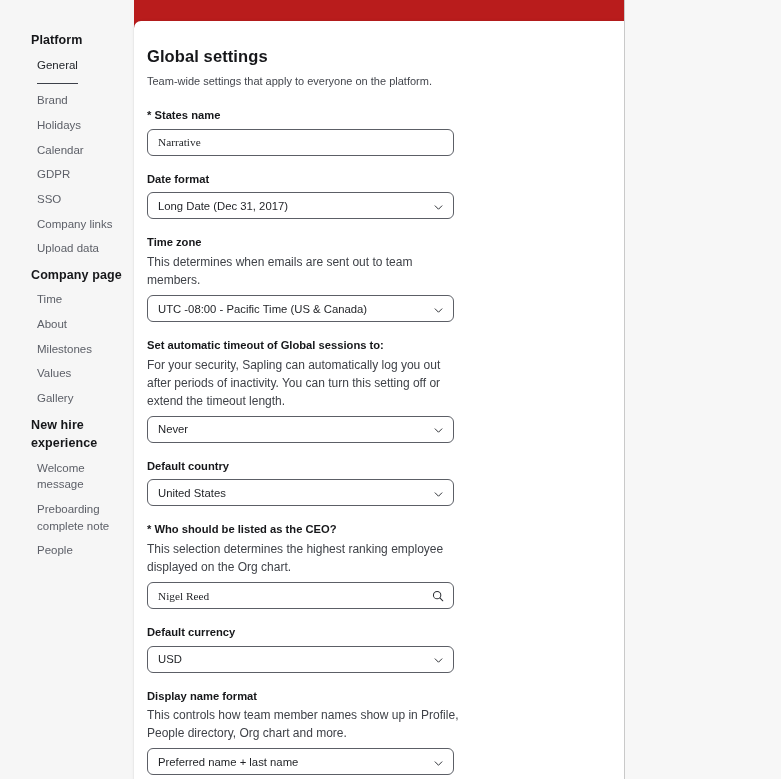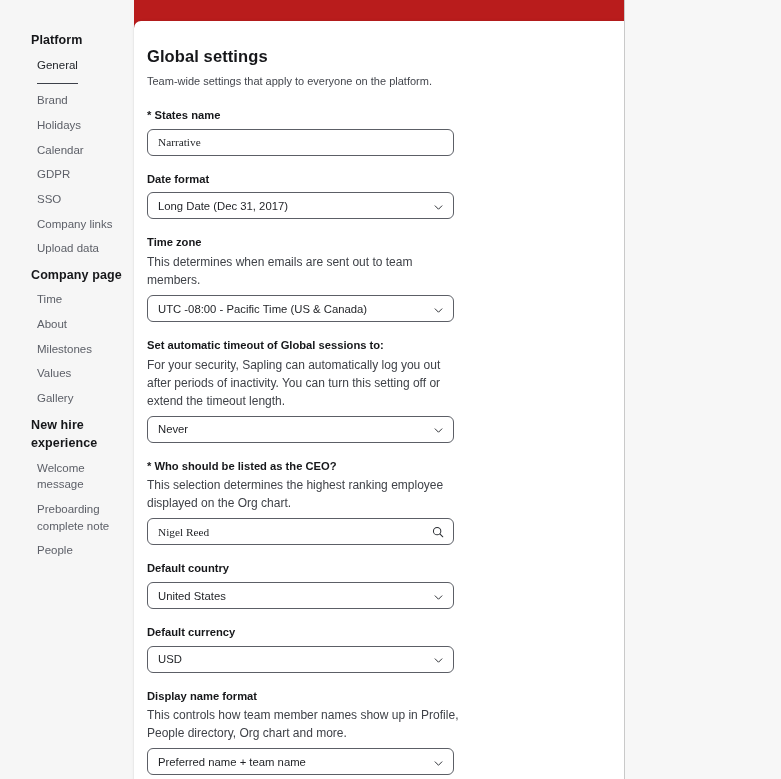--- a/index.html
+++ b/index.html
@@ -211,56 +211,56 @@
         <div class="field-help">For your security, Sapling can automatically log you out after periods of inactivity. You can turn this setting off or extend the timeout length.</div>
         <div class="control">
           <span class="control-value">Never</span>
           <svg class="chevron" viewBox="0 0 12 12">
             <path d="M1.5 3.8 L6 8.3 L10.5 3.8" fill="none" stroke="#2b2e33" stroke-width="1.3" stroke-linecap="round" stroke-linejoin="round"></path>
           </svg>
         </div>
       </div>
 
       <div class="field">
+        <div class="field-label">Default country</div>
+        <div class="control">
+          <span class="control-value">United States</span>
+          <svg class="chevron" viewBox="0 0 12 12">
+            <path d="M1.5 3.8 L6 8.3 L10.5 3.8" fill="none" stroke="#2b2e33" stroke-width="1.3" stroke-linecap="round" stroke-linejoin="round"></path>
+          </svg>
+        </div>
+      </div>
+
+      <div class="field">
         <div class="field-label">* Who should be listed as the CEO?</div>
         <div class="field-help">This selection determines the highest ranking employee displayed on the Org chart.</div>
         <div class="control">
           <input class="control-value" type="text" value="Nigel Reed" style="">
           <svg class="search-ico" viewBox="0 0 14 14">
             <circle cx="6" cy="6" r="4.3" fill="none" stroke="#2b2e33" stroke-width="1.2"></circle>
             <line x1="9.2" y1="9.2" x2="12.6" y2="12.6" stroke="#2b2e33" stroke-width="1.2" stroke-linecap="round"></line>
           </svg>
         </div>
       </div>
 
       <div class="field">
-        <div class="field-label">Default country</div>
-        <div class="control">
-          <span class="control-value">United States</span>
-          <svg class="chevron" viewBox="0 0 12 12">
-            <path d="M1.5 3.8 L6 8.3 L10.5 3.8" fill="none" stroke="#2b2e33" stroke-width="1.3" stroke-linecap="round" stroke-linejoin="round"></path>
-          </svg>
-        </div>
-      </div>
-
-      <div class="field">
         <div class="field-label">Default currency</div>
         <div class="control">
           <span class="control-value">USD</span>
           <svg class="chevron" viewBox="0 0 12 12">
             <path d="M1.5 3.8 L6 8.3 L10.5 3.8" fill="none" stroke="#2b2e33" stroke-width="1.3" stroke-linecap="round" stroke-linejoin="round"></path>
           </svg>
         </div>
       </div>
 
       <div class="field">
         <div class="field-label">Display name format</div>
         <div class="field-help">This controls how team member names show up in Profile, People directory, Org chart and more.</div>
         <div class="control">
-          <span class="control-value">Preferred name + team name</span>
+          <span class="control-value">Preferred name + last name</span>
           <svg class="chevron" viewBox="0 0 12 12">
             <path d="M1.5 3.8 L6 8.3 L10.5 3.8" fill="none" stroke="#2b2e33" stroke-width="1.3" stroke-linecap="round" stroke-linejoin="round"></path>
           </svg>
         </div>
       </div>
 
       <div class="section-label">Build default email address</div>
 
     </div>
   </main>

